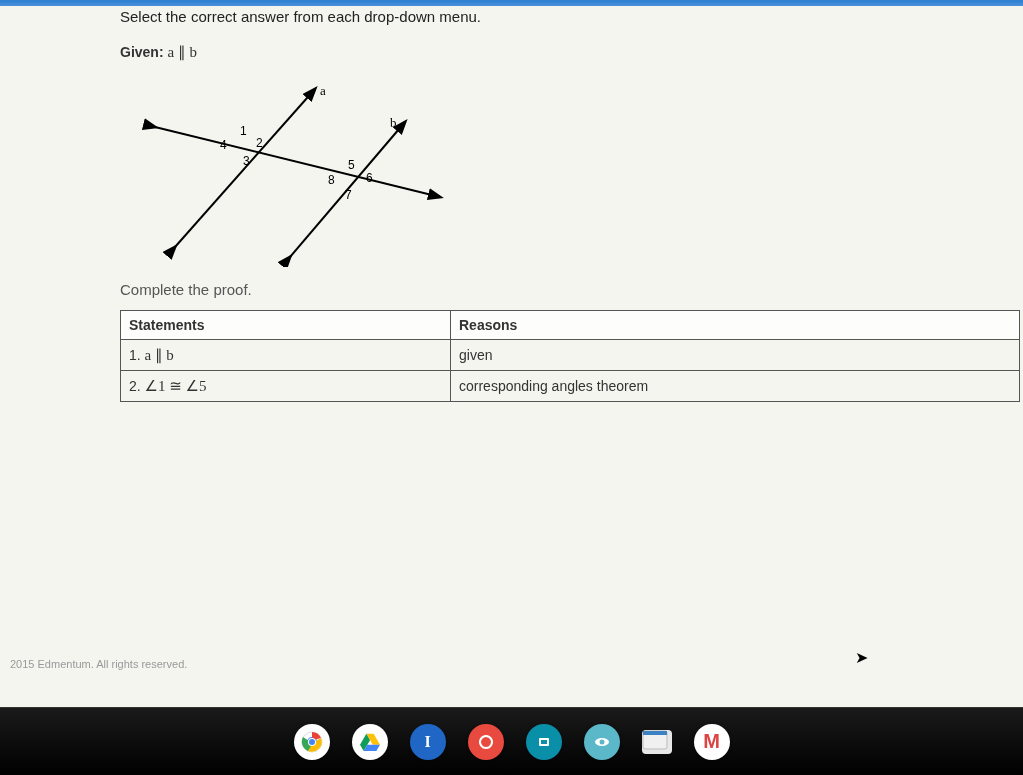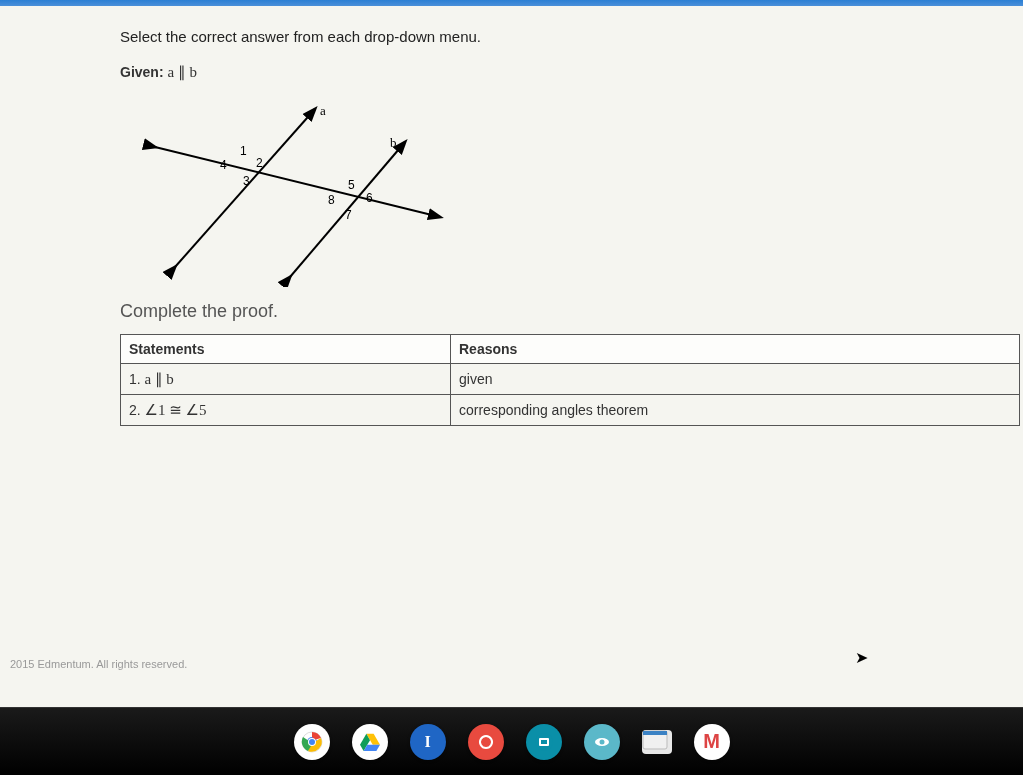--- a/index.html
+++ b/index.html
@@ -11,42 +11,42 @@
       position: relative;
       overflow: hidden;
     }
     .top-bar {
       position: absolute;
       top: 0; left: 0; right: 0;
       height: 6px;
       background: linear-gradient(to bottom, #2b7fd4, #4a8fd9);
     }
     .content {
-      padding: 28px 0 0 120px;
+      padding: 8px 0 0 120px;
       color: #333;
     }
     .instruction {
       font-size: 15px;
       margin-bottom: 18px;
       color: #222;
     }
     .given-prove {
       margin-bottom: 16px;
     }
     .given-prove p {
       font-size: 14px;
       margin-bottom: 10px;
     }
     .given-prove b { font-weight: bold; }
     .math-font { font-family: 'Times New Roman', serif; font-size: 15px; }
     .diagram {
       margin: 10px 0 10px 20px;
     }
     .complete {
-      font-size: 18px;
+      font-size: 15px;
       color: #555;
       margin: 8px 0 12px 0;
     }
     .proof-table {
       border-collapse: collapse;
       width: 900px;
       margin-left: 0;
     }
     .proof-table th, .proof-table td {
       border: 1px solid #555;

